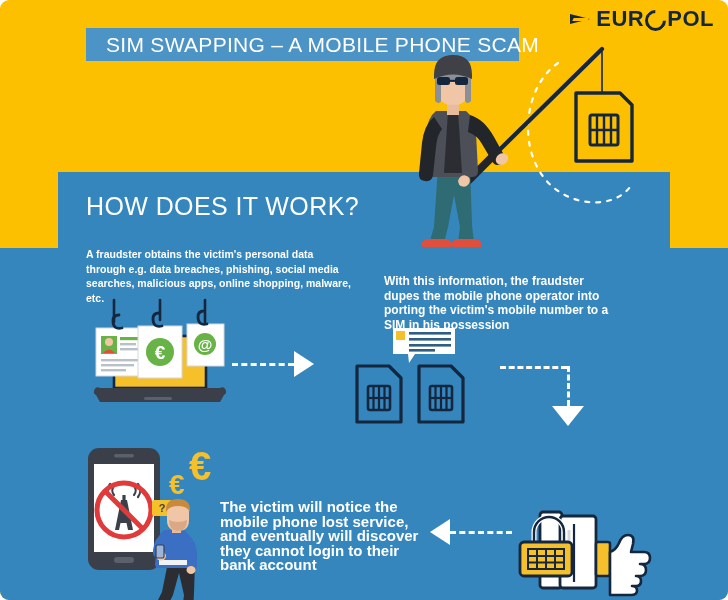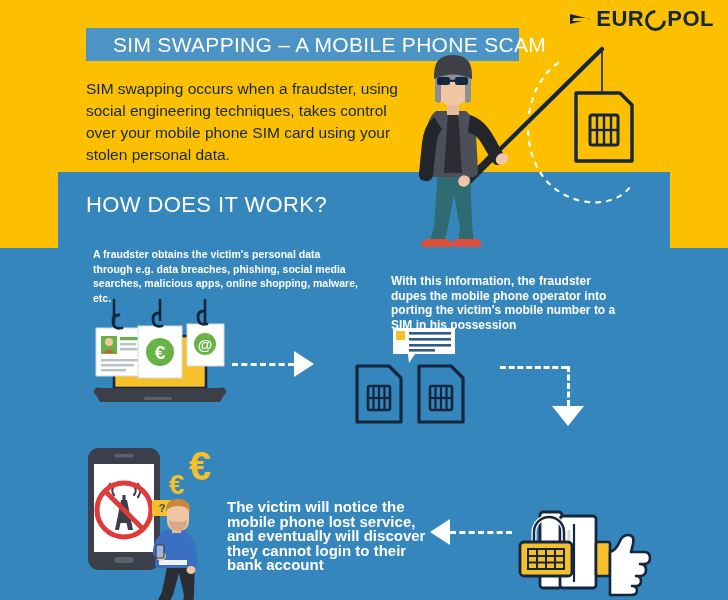--- a/index.html
+++ b/index.html
@@ -4,20 +4,21 @@
 <style>
   html,body{margin:0;padding:0;}
   body{
     width:728px;height:600px;overflow:hidden;
     font-family:"Liberation Sans", sans-serif;
     background:#ffffff;
   }
   #stage{
     position:relative;width:728px;height:600px;overflow:hidden;
     background:#fcc000;
+    border-radius:9px;
   }
 
   
   .plate{position:absolute;}
   #blue-main{left:0;top:248px;width:728px;height:352px;background:#3586bc;}
   #blue-band{left:58px;top:172px;width:612px;height:80px;background:#3586bc;}
 
   
   #logo{position:absolute;right:14px;top:8px;display:flex;align-items:center;gap:4px;}
   #logo .wing{width:22px;height:13px;position:relative;}
@@ -38,41 +39,41 @@
   #logo .o-mark{
     display:inline-block;width:15px;height:15px;border:3px solid #15263f;
     border-radius:50%;border-right-color:#fcc000;margin:0 1px;
     transform:rotate(-45deg);position:relative;top:1px;
   }
 
   
   #title-banner{
     position:absolute;left:86px;top:28px;width:433px;height:33px;
     background:#4c93c6;display:flex;align-items:center;
-    box-sizing:border-box;padding-left:27px;
+    box-sizing:border-box;padding-left:20px;
   }
   #title-banner .t{
     color:#ffffff;font-size:21px;font-weight:normal;letter-spacing:0.3px;
     white-space:nowrap;
   }
 
   
   #intro{
     position:absolute;left:86px;top:78px;width:330px;
     color:#15263f;font-size:15.5px;line-height:22px;font-weight:normal;
   }
 
   
   #how-heading{
     position:absolute;left:86px;top:192px;
-    color:#ffffff;font-size:22px;font-weight:normal;letter-spacing:0.4px;
-  }
-
-  
-  .step-text{position:absolute;color:#ffffff;font-weight:bold;margin-left:7px;}
+    color:#ffffff;font-size:25px;font-weight:normal;letter-spacing:0.4px;
+  }
+
+  
+  .step-text{position:absolute;color:#ffffff;font-weight:bold;}
   #step1-text{left:86px;top:247px;width:266px;font-size:10.5px;line-height:14.5px;}
   #step2-text{left:384px;top:274px;width:232px;font-size:12px;line-height:14.5px;}
   #step3-text{left:500px;top:438px;width:170px;font-size:10.5px;line-height:14.5px;}
   #step4-text{left:220px;top:500px;width:215px;font-size:15px;line-height:14.5px;}
 
   
   .dash-h{position:absolute;height:0;border-top:3px dashed #ffffff;}
   .dash-v{position:absolute;width:0;border-left:3px dashed #ffffff;}
   .tri-r{position:absolute;width:0;height:0;border-top:13px solid transparent;
          border-bottom:13px solid transparent;border-left:20px solid #ffffff;}
@@ -112,21 +113,20 @@
       <span>EUR</span>
       <span class="o-mark"></span>
       <span>POL</span>
     </span>
   </div>
 
   <div id="title-banner">
     <span class="t">SIM SWAPPING – A MOBILE PHONE SCAM</span>
   </div>
 
-  <div id="intro">SIM swapping occurs when a fraudster, using social engineering techniques, takes control over your mobile phone SIM card using your stolen personal data.</div>
 
   <div id="how-heading">HOW DOES IT WORK?</div>
 
   <div id="scene-hero">
     <svg width="230" height="200" viewBox="0 0 230 200">
 
       <g fill="none" stroke="#ffffff" stroke-width="2.2" stroke-dasharray="4,7" stroke-linecap="round">
         <path d="M128 8 C 96 30, 88 86, 112 120 C 134 152, 182 156, 200 132"></path>
       </g>
 

